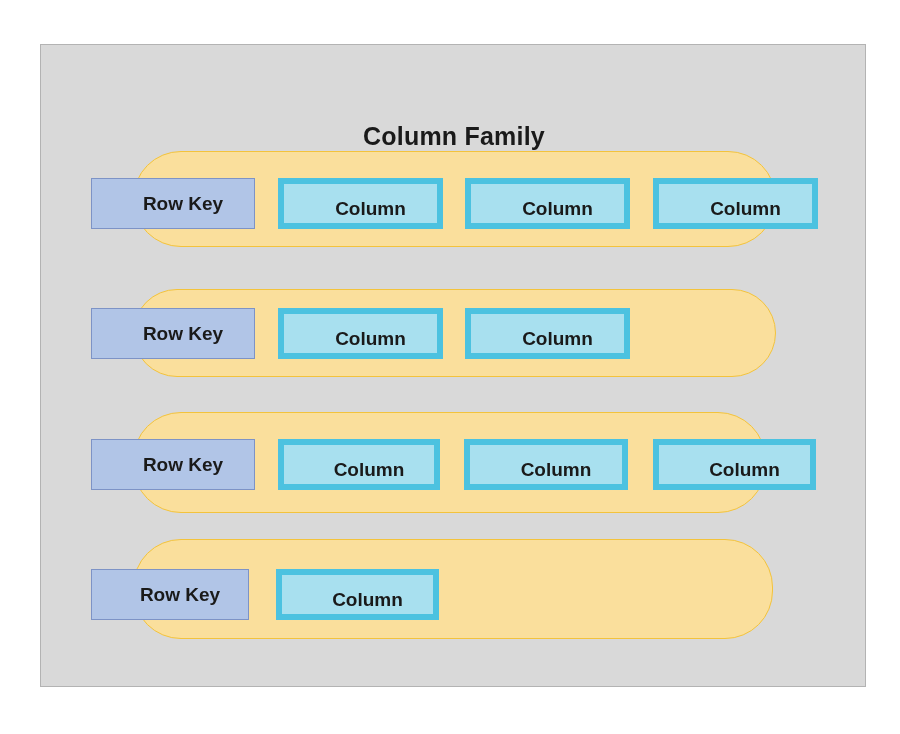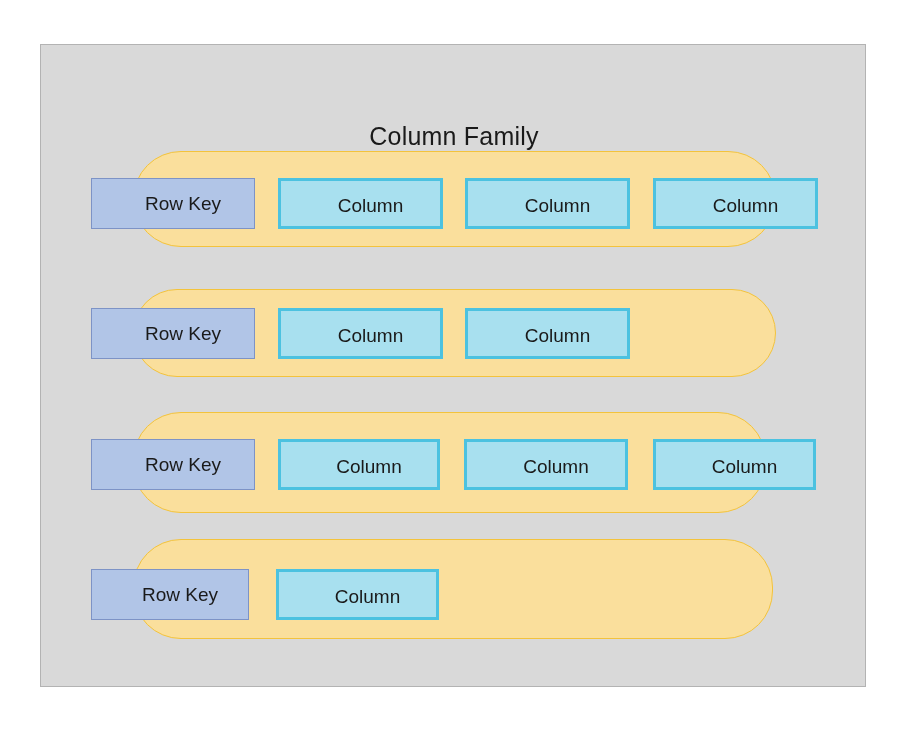--- a/index.html
+++ b/index.html
@@ -16,20 +16,21 @@
     position: relative;
   }
 
   #canvas {
     position: absolute;
     left: 0;
     top: 0;
     width: 900px;
     height: 734px;
     background: #ffffff;
+    font-weight: bold;
   }
 
   
   #cf-container {
     position: absolute;
     left: 40px;
     top: 44px;
     width: 826px;
     height: 643px;
     background: #d9d9d9;
@@ -79,21 +80,21 @@
     padding-left: 20px;
   }
 
   .cell-rowkey {
     background: #b1c5e7;
     border: 1px solid #7d93c6;
   }
 
   .cell-column {
     background: #a8e0ef;
-    border: 3px solid #0ea5e9;
+    border: 6px solid #0ea5e9;
   }
 </style>
 </head>
 <body>
 
 <div id="canvas">
 
   <div id="cf-container" style="background: rgb(217, 217, 217); border-color: rgb(179, 179, 179);">
 
     <div id="cf-title">Column Family</div>

